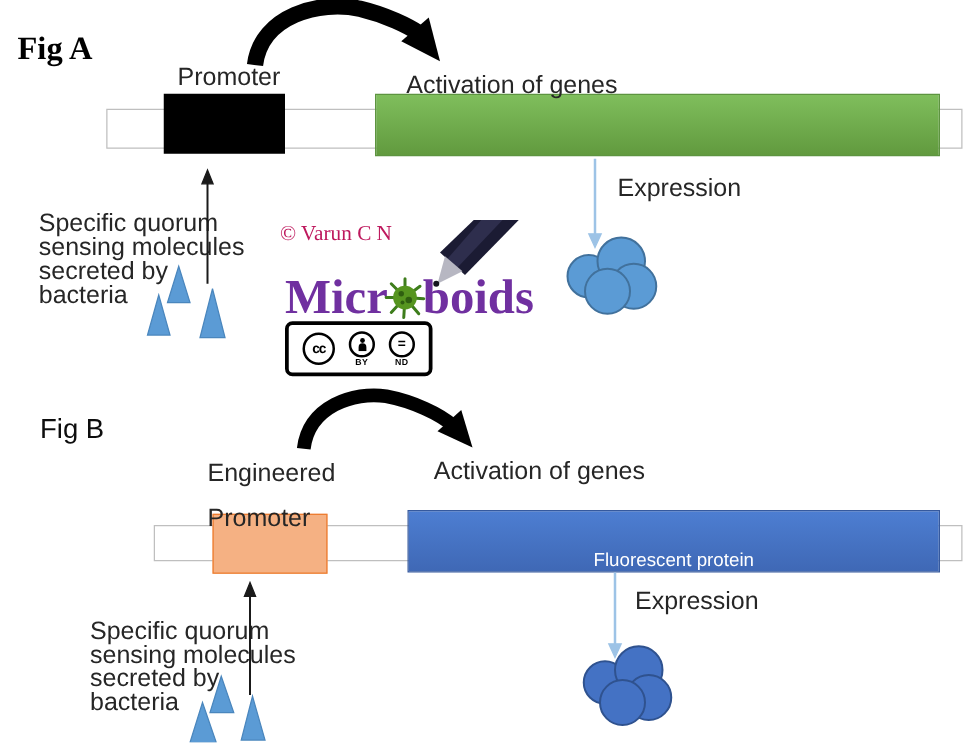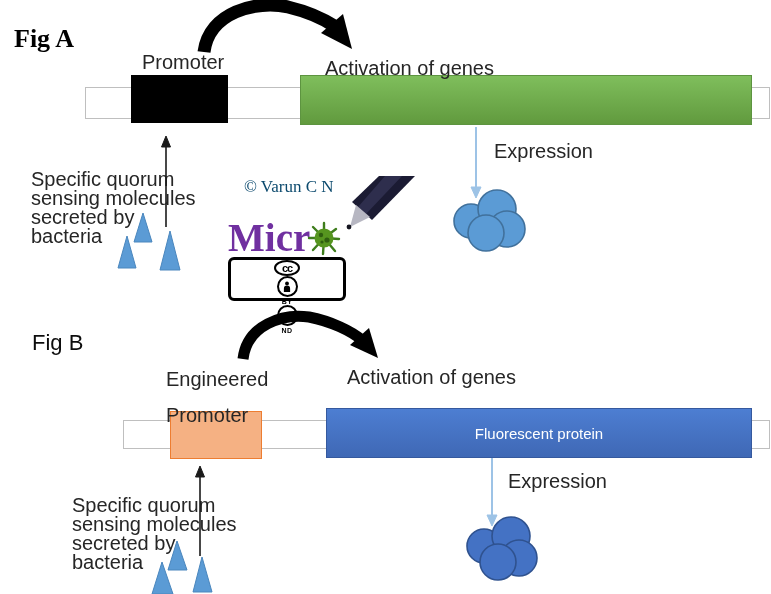--- a/index.html
+++ b/index.html
@@ -13,32 +13,32 @@
   
   .dna-bar{background:#ffffff;border:1px solid #bfbfbf;}
   
   #promoter-box-a{left:131px;top:75px;width:97px;height:48px;background:#000000;z-index:2;}
   #gene-box-a{left:300px;top:75px;width:450px;height:48px;
     background:linear-gradient(#7fbe5c,#619a3e);border:1px solid #5d9440;z-index:2;}
   #promoter-box-b{left:170px;top:411px;width:90px;height:46px;
     background:#f5b183;border:1px solid #ed7d31;z-index:2;}
   #gene-box-b{left:326px;top:408px;width:424px;height:48px;
     background:linear-gradient(#4d7ed2,#3f68b5);border:1px solid #35599e;z-index:2;
-    display:flex;align-items:center;justify-content:center;}
+    display:flex;align-items:flex-end;justify-content:center;}
   #gene-box-b .gene-text{color:#ffffff;font-size:15px;}
   
   #fig-a-label{left:14px;top:24px;font-family:"Liberation Serif",serif;font-weight:bold;font-size:26px;color:#000;}
   #fig-b-label{left:32px;top:330px;font-weight:normal;font-size:22px;color:#0d0d0d;}
   
-  #copyright{left:244px;top:177px;font-family:"Liberation Serif",serif;font-size:17px;color:#0c4a6e;}
+  #copyright{left:224px;top:177px;font-family:"Liberation Serif",serif;font-size:17px;color:#be185d;}
   #logo{left:228px;top:215px;font-family:"Liberation Serif",serif;font-weight:bold;
         font-size:39px;color:#7030A0;display:flex;align-items:center;z-index:3;}
   #logo svg{margin:0 -3px;}
   #cc-badge{left:228px;top:257px;width:112px;height:38px;background:#fff;border:3px solid #000;
-    border-radius:6px;display:flex;align-items:center;justify-content:space-evenly;z-index:3;flex-direction:column;}
+    border-radius:6px;display:flex;align-items:center;justify-content:space-evenly;z-index:3;}
   .cc-circle{border:2.5px solid #000;border-radius:50%;display:flex;align-items:center;justify-content:center;
     font-weight:bold;color:#000;background:#fff;}
   #cc-logo-circle{width:22px;height:22px;font-size:11px;letter-spacing:-1px;}
   .cc-col{display:flex;flex-direction:column;align-items:center;}
   .cc-col .cc-circle{width:17px;height:17px;font-size:11px;}
   .cc-sub{font-size:7px;font-weight:bold;color:#000;margin-top:1px;letter-spacing:0.5px;}
   
   #overlay{position:absolute;left:0;top:0;z-index:4;pointer-events:none;}
   .z1{z-index:1;} .z3{z-index:3;}
 </style>
@@ -74,20 +74,21 @@
         <line x1="17" y1="18" x2="16" y2="34"></line>
           <line x1="17" y1="18" x2="6" y2="30"></line>
         <line x1="17" y1="18" x2="2" y2="18"></line>
           <line x1="17" y1="18" x2="6" y2="7"></line>
       </g>
       <circle cx="17" cy="18" r="9.5" fill="#56951f"></circle>
       <circle cx="14" cy="15" r="2.2" fill="#2f5e10"></circle>
       <circle cx="20" cy="20" r="2.6" fill="#2f5e10"></circle>
       <circle cx="15" cy="22" r="1.6" fill="#2f5e10"></circle>
     </svg>
+    <span>boids</span>
   </div>
 
   <div class="abs" id="cc-badge">
     <div class="cc-circle" id="cc-logo-circle">cc</div>
     <div class="cc-col">
       <div class="cc-circle">
         <svg width="10" height="11" viewBox="0 0 10 12" fill="#000">
           <circle cx="5" cy="2.6" r="2.1"></circle>
           <path d="M1.6 12 v-3.6 a3.4 3.4 0 0 1 6.8 0 V12 z"></path>
         </svg>

